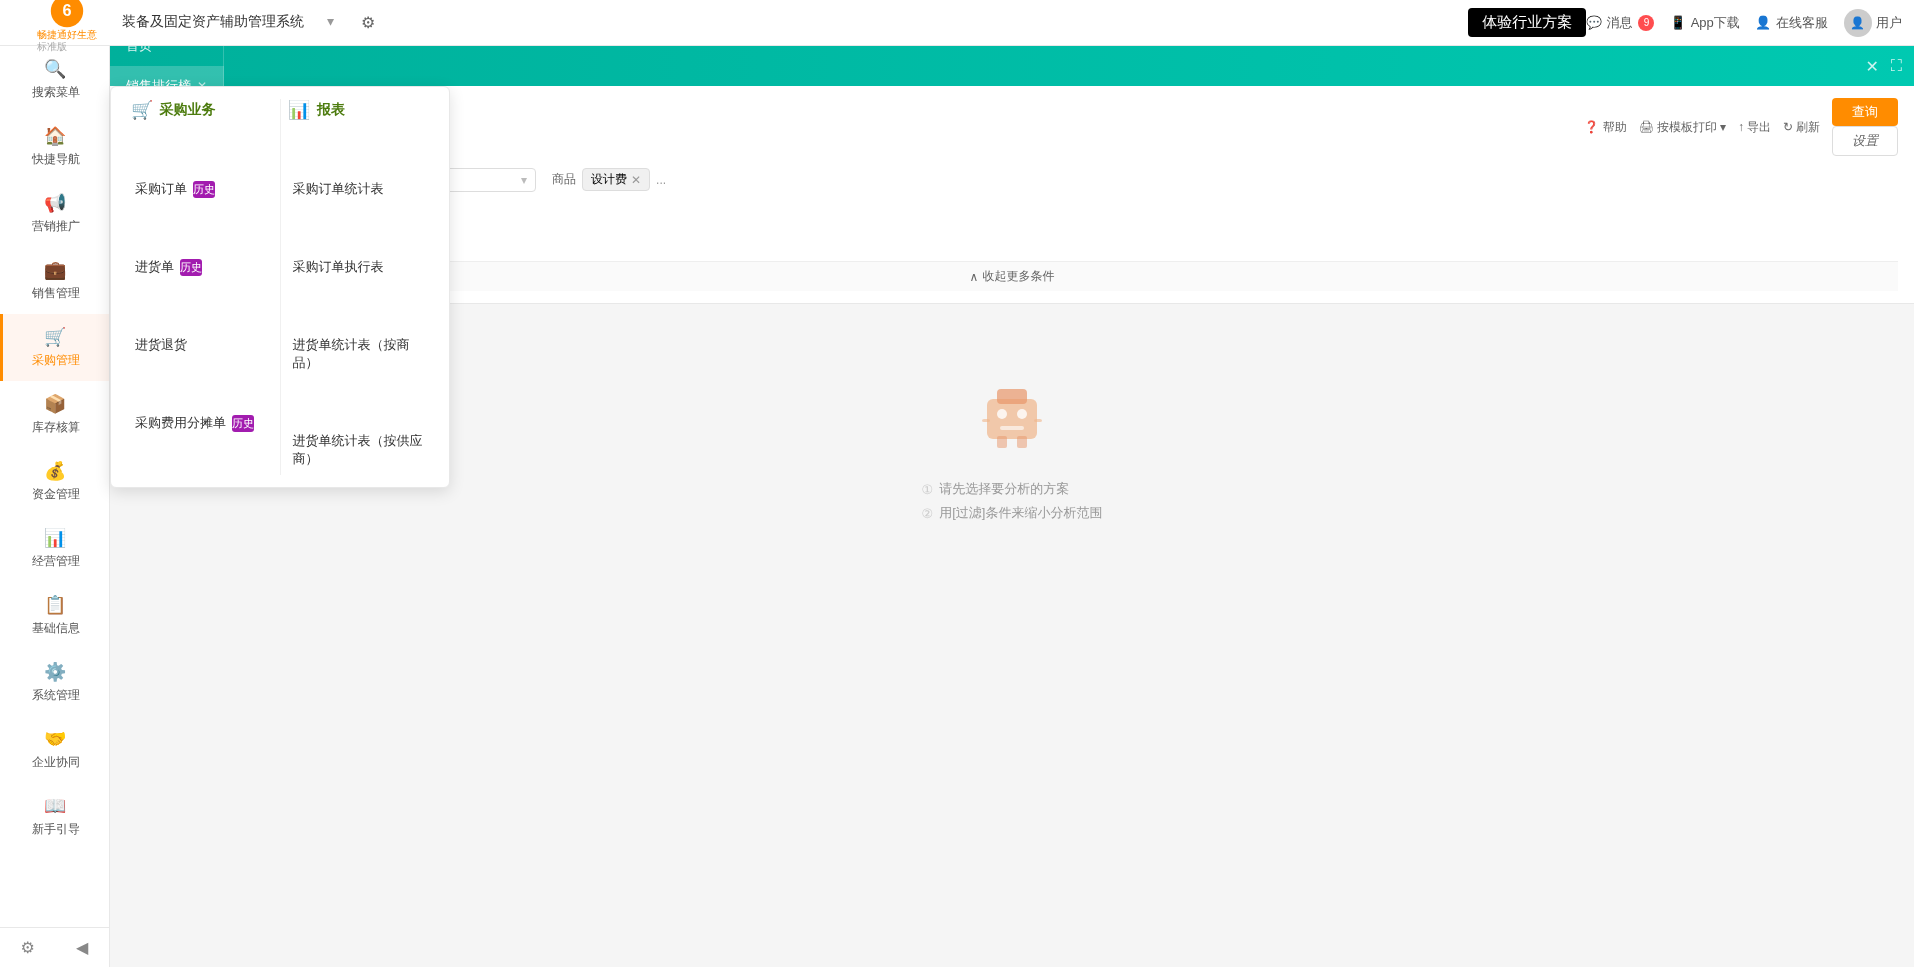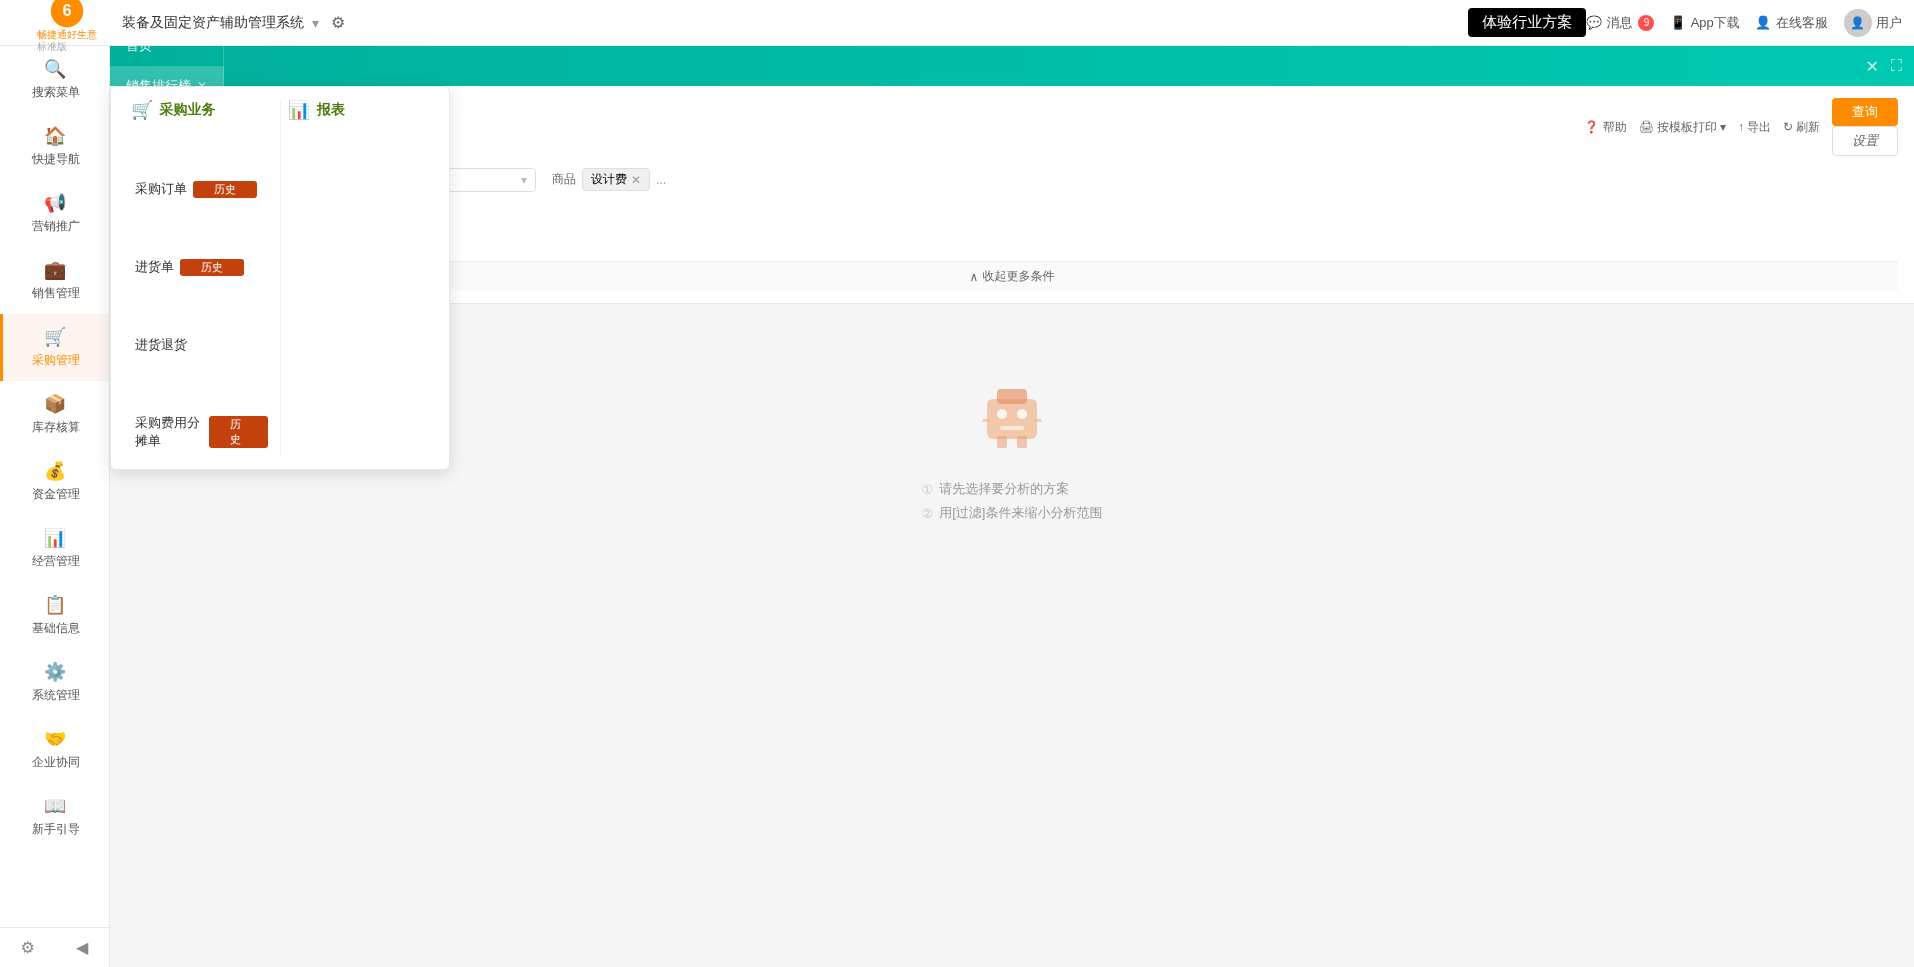--- a/index.html
+++ b/index.html
@@ -24,22 +24,21 @@
       align-items: center;
       justify-content: center;
     }
     .logo-icon {
       width: 36px;
       height: 36px;
     }
     .topbar-title {
       flex: 1;
       display: flex;
-      align-items: center;
-      gap: 8px;
+      gap: 23px;
       color: #333;
       font-size: 14px;
     }
     .topbar-title .arrow { color: #999; }
     .topbar-gear { color: #666; cursor: pointer; font-size: 16px; margin-left: 4px; }
     .topbar-btn-industry {
       background: #000000;
       color: #fff;
       border: none;
       padding: 5px 14px;
@@ -331,24 +330,24 @@
       align-items: center;
       gap: 6px;
       padding: 7px 4px;
       cursor: pointer;
       color: #333;
       font-size: 13px;
       border-radius: 4px;
       margin-top: 46px;
     }
     .history-badge {
-      background: #c2410c;
+      background: #a21caf;
       color: #fff;
       border-radius: 3px;
-      padding: 1px 21px;
+      padding: 1px 0;
       font-size: 11px;
     }
 
     
     .tab-bar { background: linear-gradient(90deg, #00b09b, #00c9b1); }
   </style>
 </head>
 <body>
 
 <div class="topbar">
@@ -602,15 +601,29 @@
     <span>采购费用分摊单</span>
     <span class="history-badge">历史</span>
   </div>
         </div>
     </div>
     <div class="dropdown-col">
       <div class="dropdown-col-header">
         <span class="col-icon">📊</span>
         <span class="col-title">报表</span>
       </div>
+      <div id="report-menu-items">
+          <div class="dropdown-item">
+            <span>采购订单统计表</span>
+          </div>
+          <div class="dropdown-item">
+            <span>采购订单执行表</span>
+          </div>
+          <div class="dropdown-item">
+            <span>进货单统计表（按商品）</span>
+          </div>
+          <div class="dropdown-item">
+            <span>进货单统计表（按供应商）</span>
+          </div>
+        </div>
     </div>
   </div>
 </div>
 
 </body></html>

